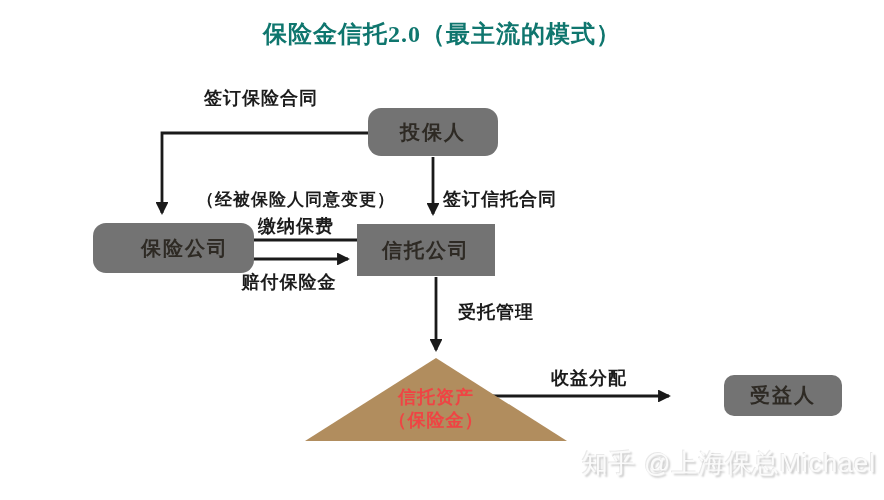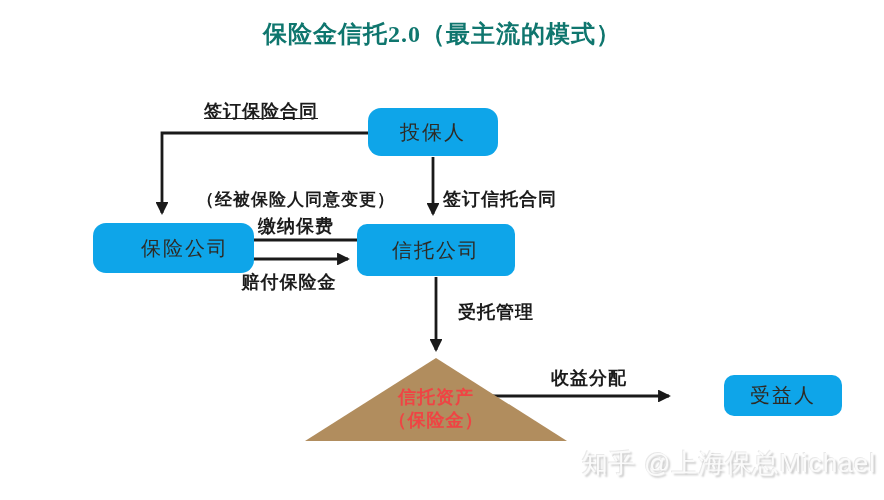--- a/index.html
+++ b/index.html
@@ -16,44 +16,44 @@
     left: 0; top: 18px;
     width: 884px;
     text-align: center;
     font-size: 24px;
     font-weight: bold;
     color: #0f766e;
     letter-spacing: 1px;
   }
   .node {
     position: absolute;
-    background: #0ea5e9;
+    background: #737373;
     color: #2e2a24;
     display: flex;
     align-items: center;
     justify-content: center;
     font-size: 20px;
-    font-weight: normal;
+    font-weight: bold;
     letter-spacing: 2px;
   }
   .node.rounded { border-radius: 13px; }
   .node-policyholder { left: 368px; top: 108px; width: 130px; height: 48px; }
   .node-insurance    { left: 93px;  top: 223px; width: 138px; height: 50px; padding-left: 23px; }
-  .node-trust        { left: 357px; top: 224px; width: 158px; height: 52px; border-radius: 10px; }
+  .node-trust        { left: 357px; top: 224px; width: 138px; height: 52px; border-radius: 0; }
   .node-beneficiary  { left: 680px; top: 375px; width: 118px; height: 41px; border-radius: 10px; margin-left: 44px; }
   .edge-label {
     position: absolute;
     transform: translateX(-50%);
     white-space: nowrap;
     font-size: 18px;
     font-weight: 600;
     color: #1c1c1c;
     letter-spacing: 1px;
   }
-  .lbl-sign-insurance { left: 261px; top: 99px; text-decoration: underline; }
+  .lbl-sign-insurance { left: 261px; top: 86px; }
   .lbl-consent        { left: 296px; top: 188px; font-size: 17px; }
   .lbl-premium        { left: 296px; top: 214px; }
   .lbl-claim          { left: 289px; top: 270px; }
   .lbl-sign-trust     { left: 500px; top: 187px; }
   .lbl-management     { left: 496px; top: 300px; }
   .lbl-distribution   { left: 589px; top: 366px; }
   .triangle-label {
     position: absolute;
     left: 436px; top: 386px;
     transform: translateX(-50%);

